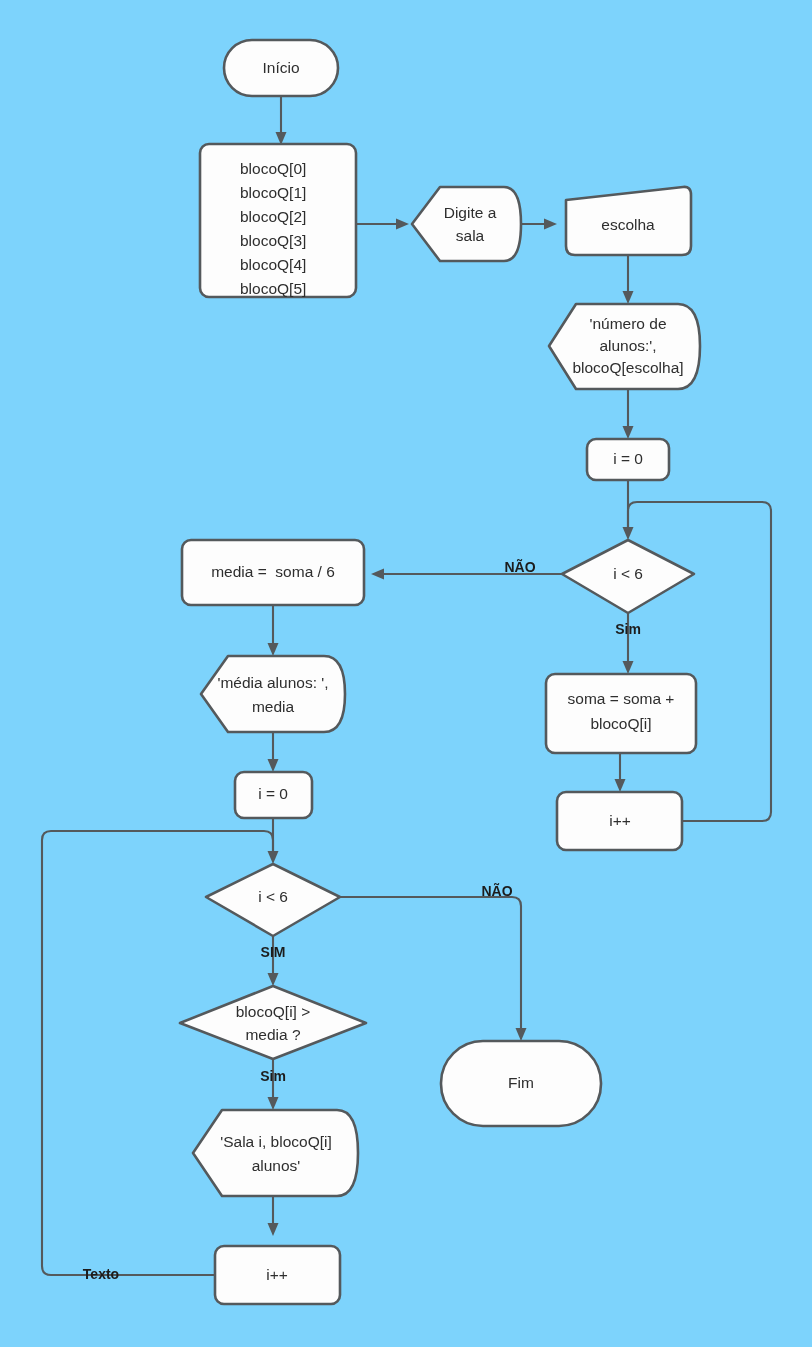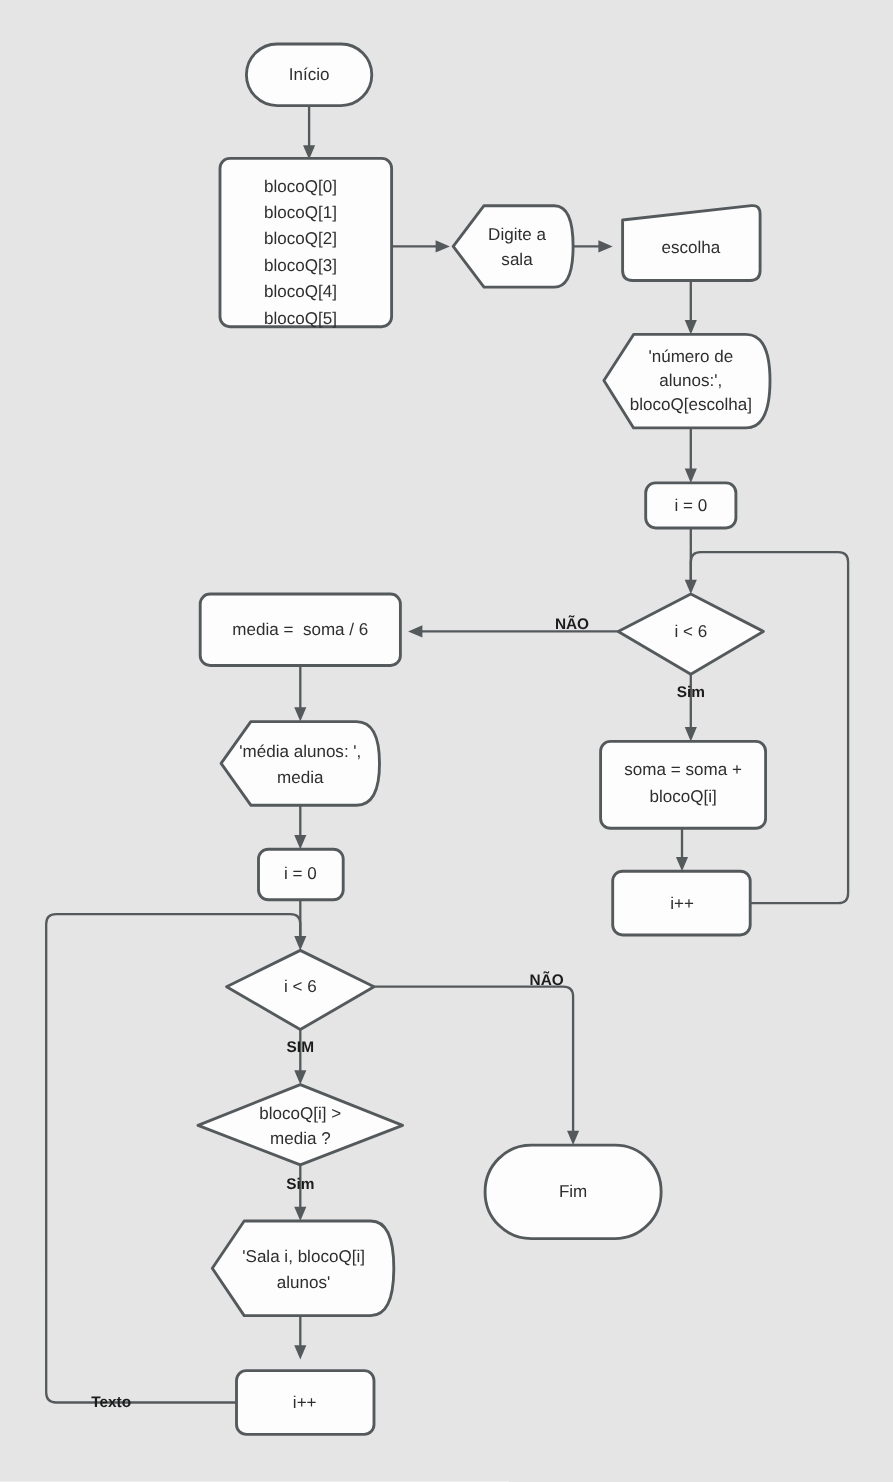--- a/index.html
+++ b/index.html
@@ -7,21 +7,21 @@
     padding: 0;
     background: #ffffff;
   }
   body {
     font-family: "Liberation Sans", sans-serif;
   }
   #flowchart-canvas {
     position: relative;
     width: 812px;
     height: 1347px;
-    background: #e5e5e5;
+    background: #7dd3fc;
     overflow: hidden;
   }
   #flow-svg {
     position: absolute;
     top: 0;
     left: 0;
     width: 812px;
     height: 1347px;
   }
   .node-shape {

